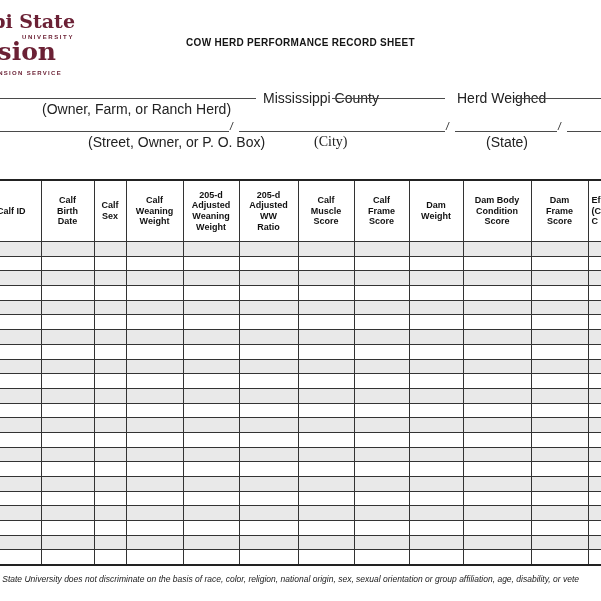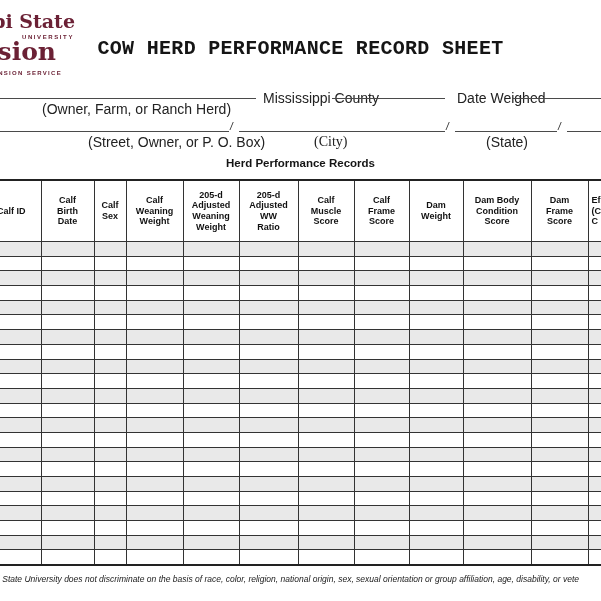--- a/index.html
+++ b/index.html
@@ -16,21 +16,21 @@
   .logo-l1 { position:absolute; top:-3px; right:2px; font-size:19px; white-space:nowrap; }
   .logo-l2 { position:absolute; top:21px; right:3px; font-size:6px; letter-spacing:1.6px;
              white-space:nowrap; font-family:"Liberation Sans", sans-serif; }
   .logo-l3 { position:absolute; top:24px; right:21px; font-size:25px; white-space:nowrap; }
   .logo-l4 { position:absolute; top:57px; right:15px; font-size:6px; letter-spacing:1.3px;
              white-space:nowrap; font-family:"Liberation Sans", sans-serif; }
 
   
   .title {
     position:absolute; top:37px; left:0; width:100%; text-align:center;
-    font-size:20px; font-weight:bold; letter-spacing:.3px;font-family:Liberation Mono, monospace;
+    font-size:10px; font-weight:bold; letter-spacing:.3px;
   }
   .section-title {
     position:absolute; top:157px; left:0; width:100%; text-align:center;
     font-size:11.5px; font-weight:bold;
   }
 
   
   .ul { position:absolute; height:1px; border-bottom:1px solid #4a4a4a; }
   .flabel { position:absolute; font-size:14px; color:#222; white-space:nowrap; }
   .slash { position:absolute; font-size:11px; color:#333; transform:skewX(-8deg); }
@@ -65,35 +65,34 @@
     <div class="logo-l3">Extension</div>
     <div class="logo-l4">EXTENSION SERVICE</div>
   </div>
 
   <div class="title">COW HERD PERFORMANCE RECORD SHEET</div>
 
   <div class="ul" style="left:0; top:97px; width:256px;"></div>
   <div class="flabel" style="left:42px; top:101px;">(Owner, Farm, or Ranch Herd)</div>
   <div class="flabel" style="left:263px; top:90px;">Mississippi County</div>
   <div class="ul" style="left:332px; top:97px; width:113px;"></div>
-  <div class="flabel" style="left:457px; top:90px;">Date Weighed</div>
+  <div class="flabel" style="left:457px; top:90px;">Herd Weighed</div>
   <div class="ul" style="left:513px; top:97px; width:88px;"></div>
 
   <div class="ul" style="left:0; top:130px; width:229px;"></div>
   <div class="slash" style="left:230px; top:120px;">/</div>
   <div class="ul" style="left:239px; top:130px; width:206px;"></div>
   <div class="slash" style="left:446px; top:120px;">/</div>
   <div class="ul" style="left:455px; top:130px; width:102px;"></div>
   <div class="slash" style="left:558px; top:120px;">/</div>
   <div class="ul" style="left:567px; top:130px; width:34px;"></div>
   <div class="flabel" style="left:88px; top:134px;">(Street, Owner, or P. O. Box)</div>
   <div class="flabel" style="left:314px; top:134px;font-family:Liberation Serif, serif;">(City)</div>
   <div class="flabel" style="left:486px; top:134px;">(State)</div>
 
-  <div class="section-title">Herd Performance Records</div>
 
   <div class="table-wrap">
     <table>
       <colgroup id="cols">
           <col style="width: 60px;">
           <col style="width: 53px;">
           <col style="width: 32px;">
           <col style="width: 57px;">
           <col style="width: 56px;">
           <col style="width: 59px;">

